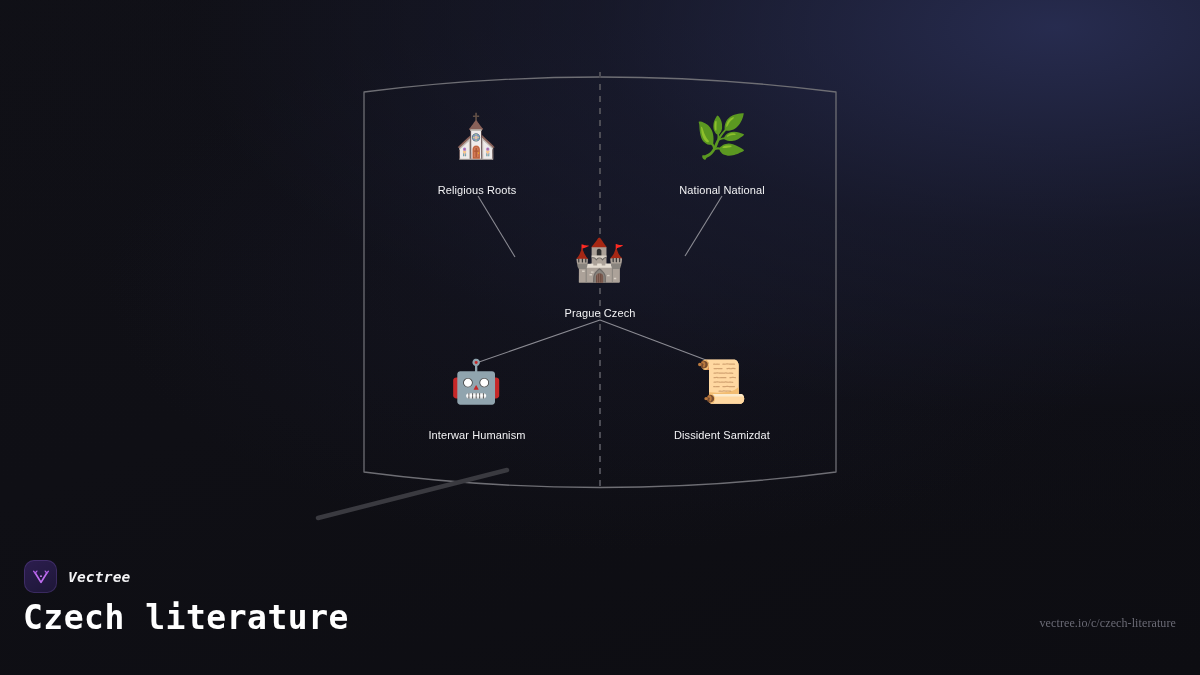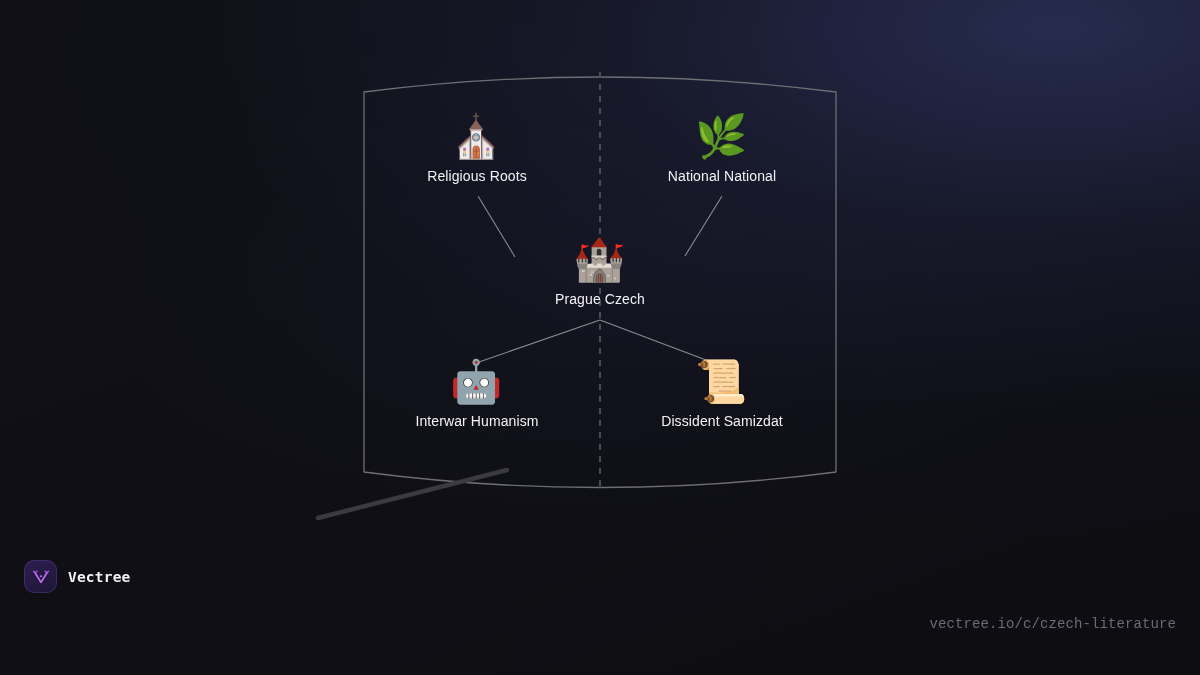--- a/index.html
+++ b/index.html
@@ -39,22 +39,22 @@
   }
   .node-emoji {
     font-size: 42px;
     line-height: 48px;
     height: 48px;
     display: block;
     font-family: "DejaVu Sans", sans-serif;
   }
   .node-label {
     display: inline-block;
-    margin-top: 8px;
-    font-size: 14px;
+    margin-top: 22px;
+    font-size: 11px;
     line-height: 15px;
     color: #f2f2f4;
     letter-spacing: 0.1px;
     white-space: nowrap;
   }
 
   
   #footer {
     position: absolute;
     left: 0;
@@ -79,38 +79,39 @@
     display: flex;
     align-items: center;
     justify-content: center;
   }
   #brand-name {
     font-family: "DejaVu Sans Mono", "Liberation Mono", monospace;
     font-size: 14.5px;
     font-weight: bold;
     color: #f4f4f6;
     letter-spacing: 0.2px;
+    font-style: italic;
   }
   #page-title {
     position: absolute;
     left: 23px;
     top: 38px;
     font-family: "DejaVu Sans Mono", "Liberation Mono", monospace;
     font-size: 33px;
     font-weight: bold;
     color: #ffffff;
     letter-spacing: 0.5px;
     white-space: nowrap;
   }
   #site-url {
     position: absolute;
     right: 24px;
     top: 56px;
-    font-family: Liberation Mono, monospace;
-    font-size: 14px;
+    font-family: Liberation Serif, serif;
+    font-size: 12px;
     color: #6b6b76;
     letter-spacing: 0.1px;
     white-space: nowrap;
   }
 </style>
 </head>
 <body>
 
 <div id="stage">
 
@@ -162,17 +163,18 @@
         <svg width="20" height="20" viewBox="0 0 20 20" xmlns="http://www.w3.org/2000/svg">
           <path d="M4.2 6.0 L10 15.4 L15.8 6.0" fill="none" stroke="#c06ef0" stroke-width="1.7" stroke-linecap="round" stroke-linejoin="round"></path>
           <path d="M4.2 6.0 L2.6 4.2 M4.2 6.0 L5.9 4.1" fill="none" stroke="#b25ee6" stroke-width="1.3" stroke-linecap="round"></path>
           <path d="M15.8 6.0 L14.2 4.1 M15.8 6.0 L17.4 4.2" fill="none" stroke="#b25ee6" stroke-width="1.3" stroke-linecap="round"></path>
           <circle cx="10" cy="9.2" r="0.9" fill="#d98bf7"></circle>
         </svg>
       </div>
       <span id="brand-name">Vectree</span>
     </div>
 
+    <div id="page-title">Czech literature</div>
 
     <div id="site-url">vectree.io/c/czech-literature</div>
   </div>
 
 </div>
 
 </body></html>

